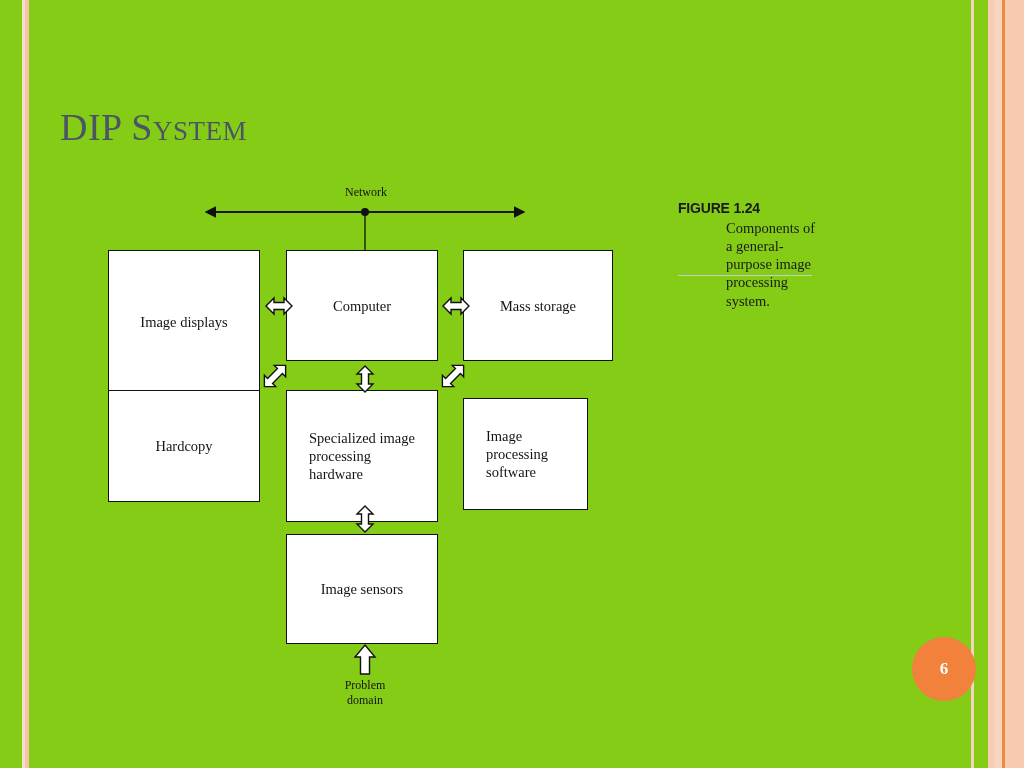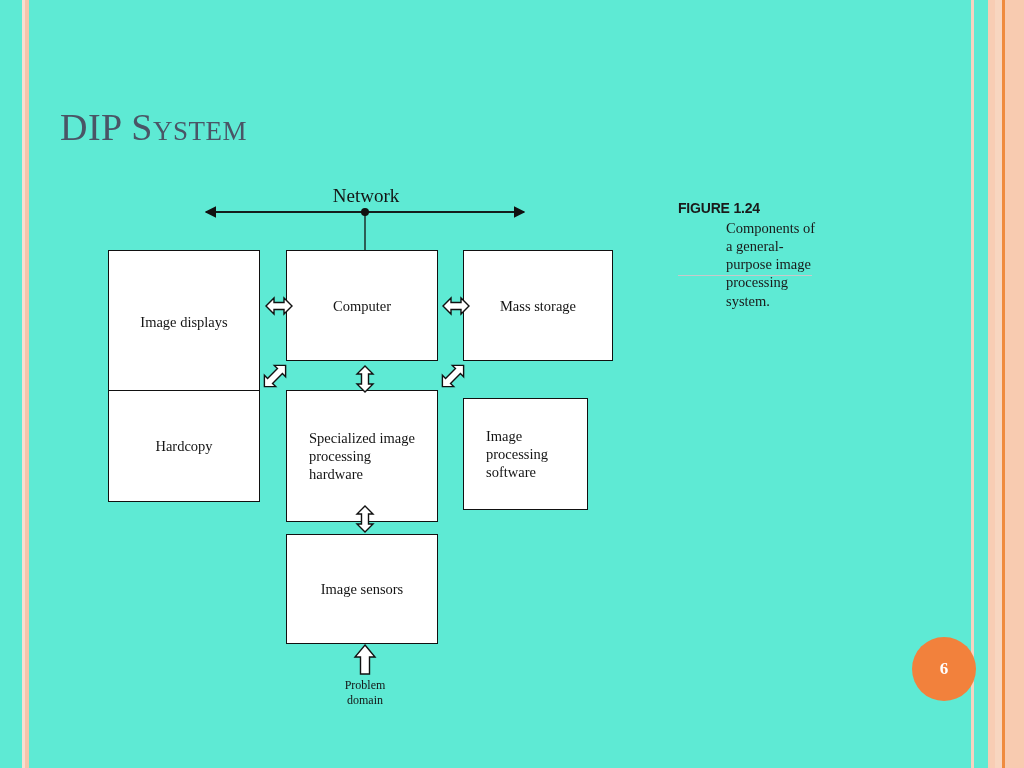--- a/index.html
+++ b/index.html
@@ -7,21 +7,21 @@
     padding: 0;
     background: #ffffff;
   }
   body {
     font-family: "Liberation Serif", serif;
   }
   .slide {
     position: relative;
     width: 1024px;
     height: 768px;
-    background: #5eead4;
+    background: #84cc16;
     overflow: hidden;
   }
 
   
   .stripe {
     position: absolute;
     top: 0;
     bottom: 0;
   }
   .stripe-left-a  { left: 22px;  width: 3px; background: #f7ded1; }
@@ -121,21 +121,21 @@
   .node.leftalign .node-inner { text-align: left; padding-left: 22px; }
 
   
   .net-label {
     position: absolute;
     left: 296px;
     top: 185px;
     width: 140px;
     text-align: center;
     font-family: "Liberation Serif", serif;
-    font-size: 19px;
+    font-size: 12px;
     color: #141414;
   }
 
   
   .prob-label {
     position: absolute;
     left: 295px;
     top: 678px;
     width: 140px;
     text-align: center;

